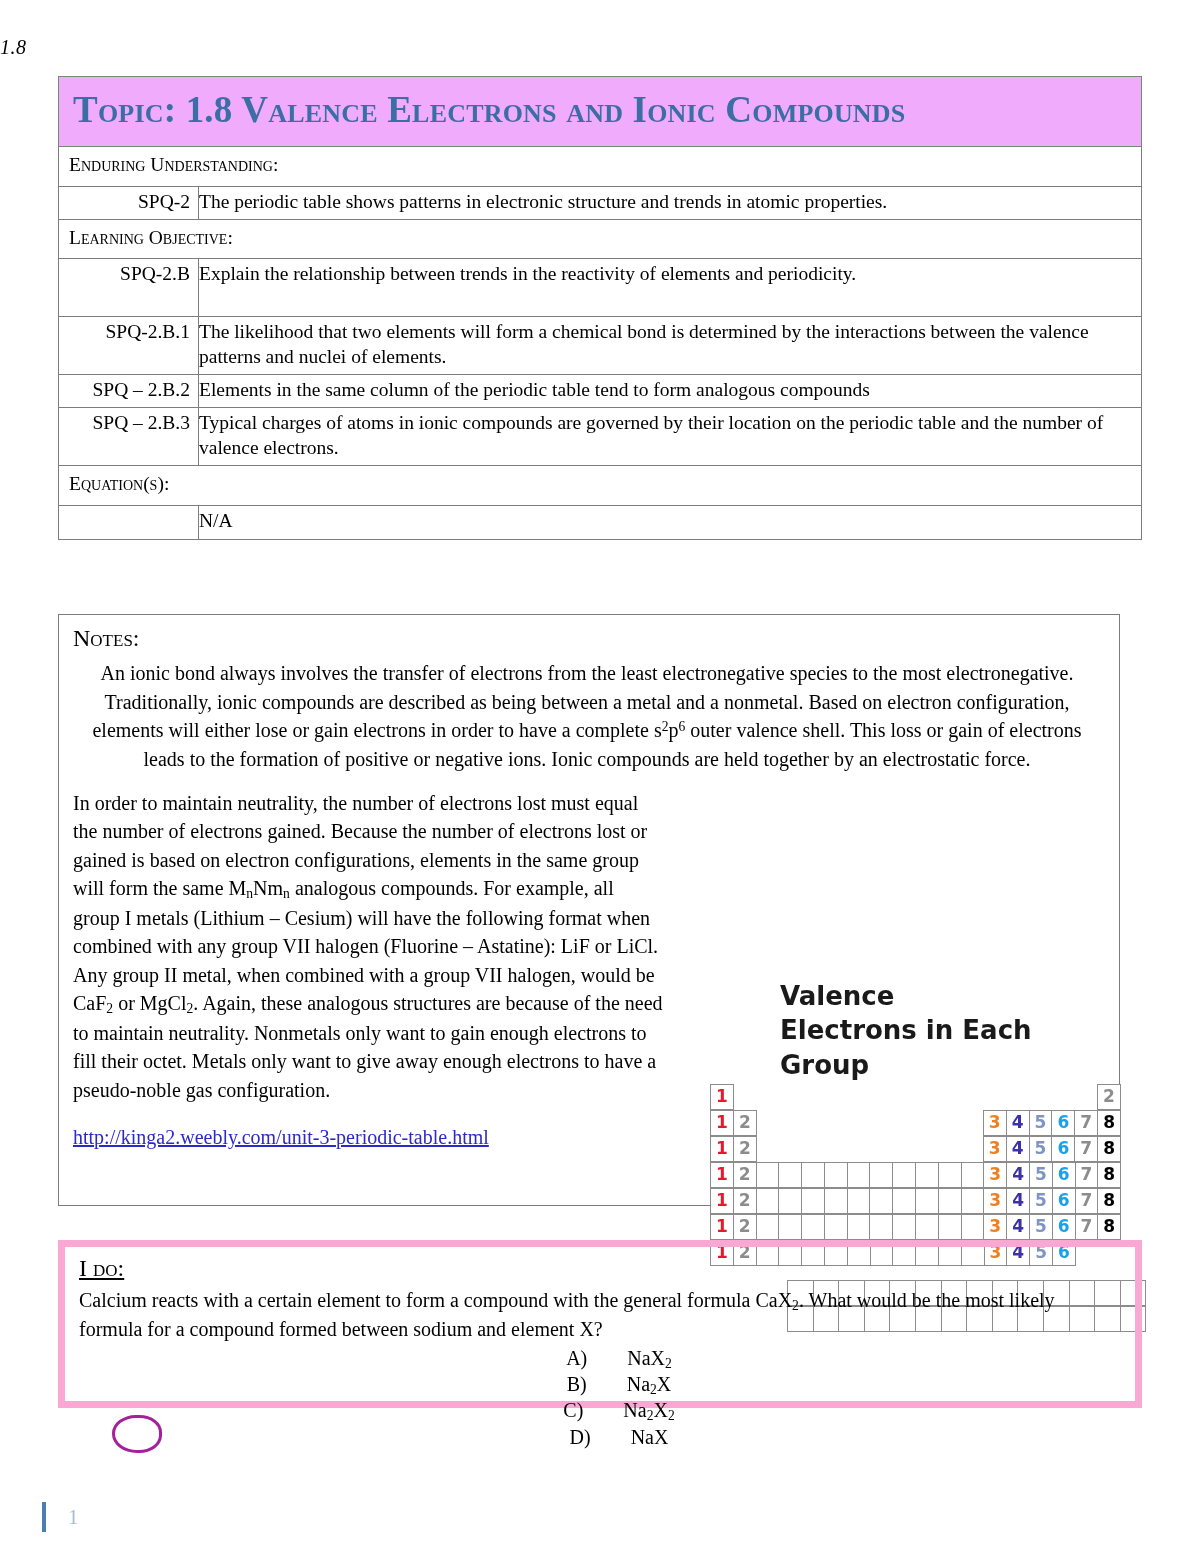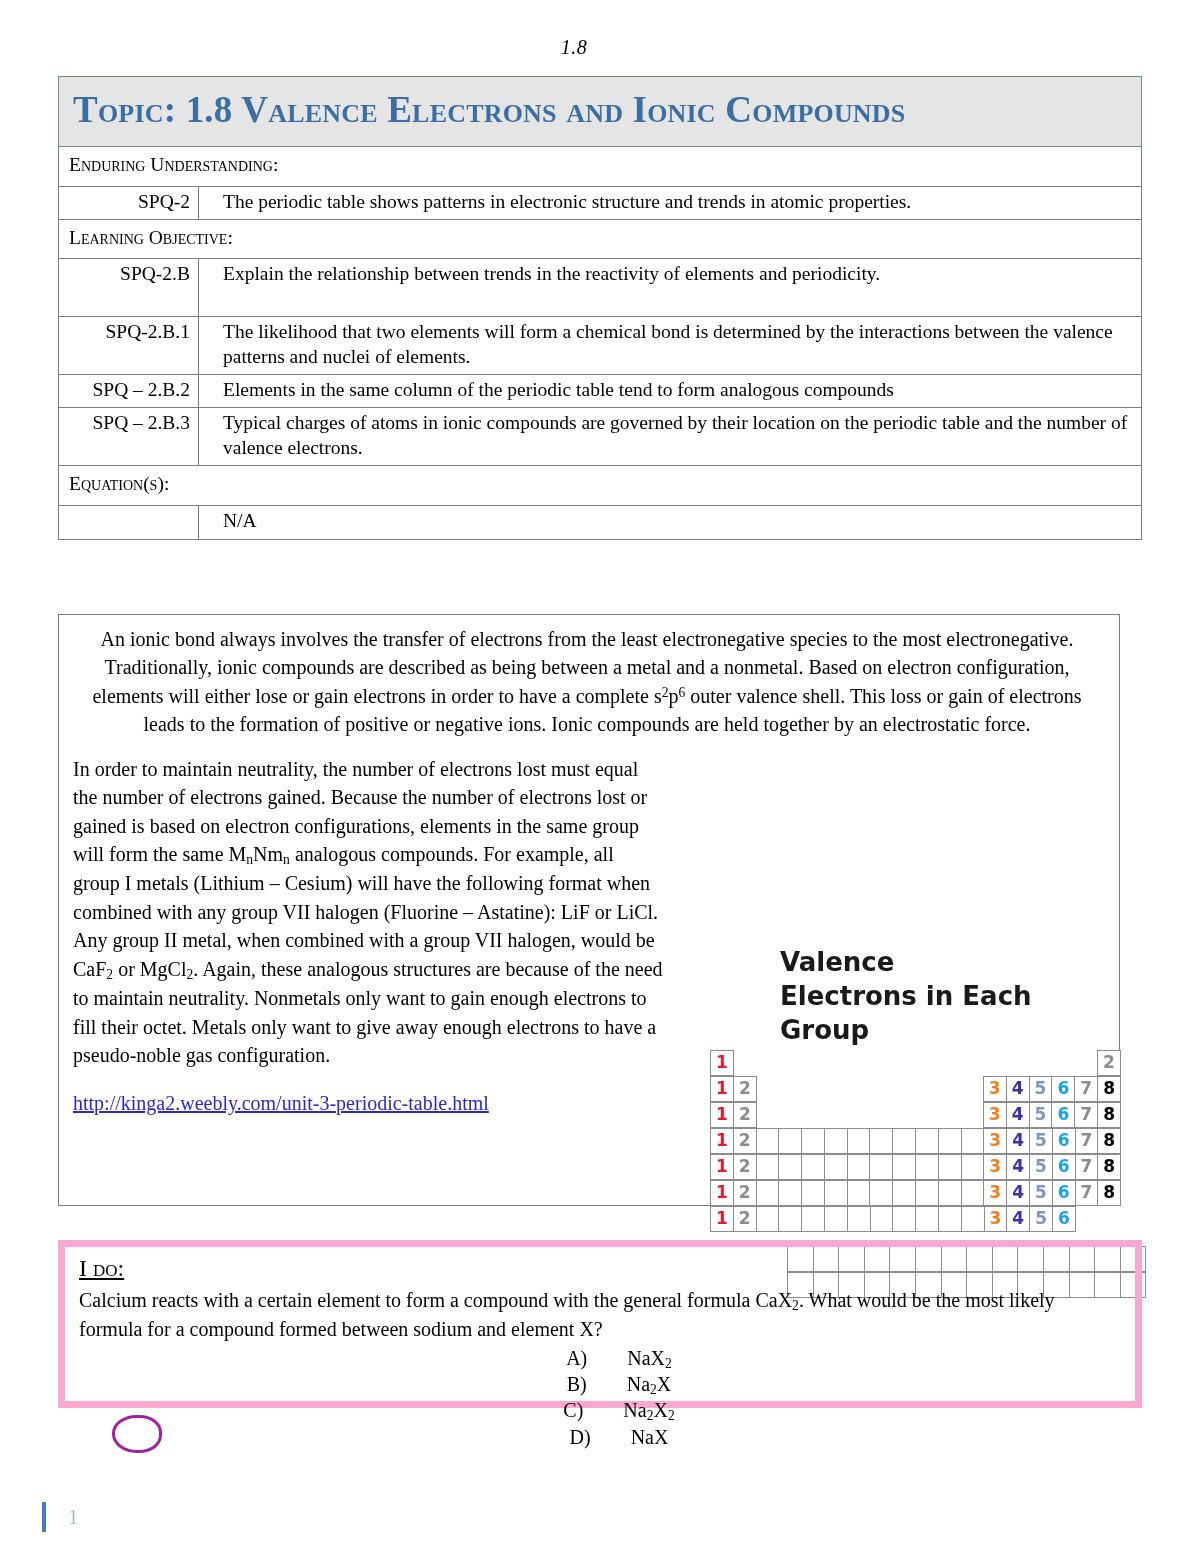--- a/index.html
+++ b/index.html
@@ -15,46 +15,46 @@
   }
 
   .page { position: relative; width: 1200px; height: 1554px; padding: 0; }
 
   
   .running-header {
     position: absolute;
     top: 36px;
     left: 0;
     width: 1148px;
-    text-align: center;
+    text-align: left;
     font-style: italic;
     font-size: 20px;
     font-family: "Liberation Serif", serif;
     color: #000;
     letter-spacing: .5px;
   }
 
   
   .std-table {
     position: absolute;
     left: 58px;
     top: 76px;
     width: 1084px;
     border-collapse: collapse;
     table-layout: fixed;
   }
   .std-table td {
     border: 1px solid #7d7d7d;
-    padding: 3px 6px 5px 24px;
+    padding: 3px 6px 5px 0;
     font-size: 19.5px;
     line-height: 1.25;
     vertical-align: top;
   }
   .title-cell {
-    background: #e5e5e5;
+    background: #f0abfc;
     padding: 10px 14px 14px 14px !important;
     border: 1px solid #6e8f6e !important;
   }
   .title-text {
     color: #3a6ea5;
     font-variant: small-caps;
     font-weight: bold;
     font-size: 37px;
     line-height: 1.22;
     letter-spacing: .2px;
@@ -265,20 +265,21 @@
         <td class="section-head" colspan="2">Equation(s):</td>
       </tr>
       <tr>
         <td class="code-cell tall2"></td>
         <td class="desc-cell tall2">N/A</td>
       </tr>
     </tbody>
   </table>
 
   <div class="notes-box">
+    <div class="box-head">Notes:</div>
 
     <p class="notes-p"><span>An ionic bond always involves the transfer of electrons from the least electronegative species to the most electronegative.  Traditionally, ionic compounds are described as being between a metal and a nonmetal.  Based on electron configuration, elements will either lose or gain electrons in order to have a complete s</span><sup>2</sup><span>p</span><sup>6</sup><span> outer valence shell.  This loss or gain of electrons leads to the formation of positive or negative ions.  Ionic compounds are held together by an electrostatic force.</span></p>
 
     <div class="notes-columns">
       <div class="notes-left"><span>In order to maintain neutrality, the number of electrons lost must equal the number of electrons gained.  Because the number of electrons lost or gained is based on electron configurations, elements in the same group will form the same M</span><sub>n</sub><span>Nm</span><sub>n</sub><span> analogous compounds.  For example, all group I metals (Lithium – Cesium) will have the following format when combined with any group VII halogen (Fluorine – Astatine): LiF or LiCl.  Any group II metal, when combined with a group VII halogen, would be CaF</span><sub>2</sub><span> or MgCl</span><sub>2</sub><span>. Again, these analogous structures are because of the need to maintain neutrality. Nonmetals only want to gain enough electrons to fill their octet.  Metals only want to give away enough electrons to have a pseudo-noble gas configuration.</span></div>
 
       <a class="link" href="#">http://kinga2.weebly.com/unit-3-periodic-table.html</a>
 
       
       <div class="ptable-wrap">

